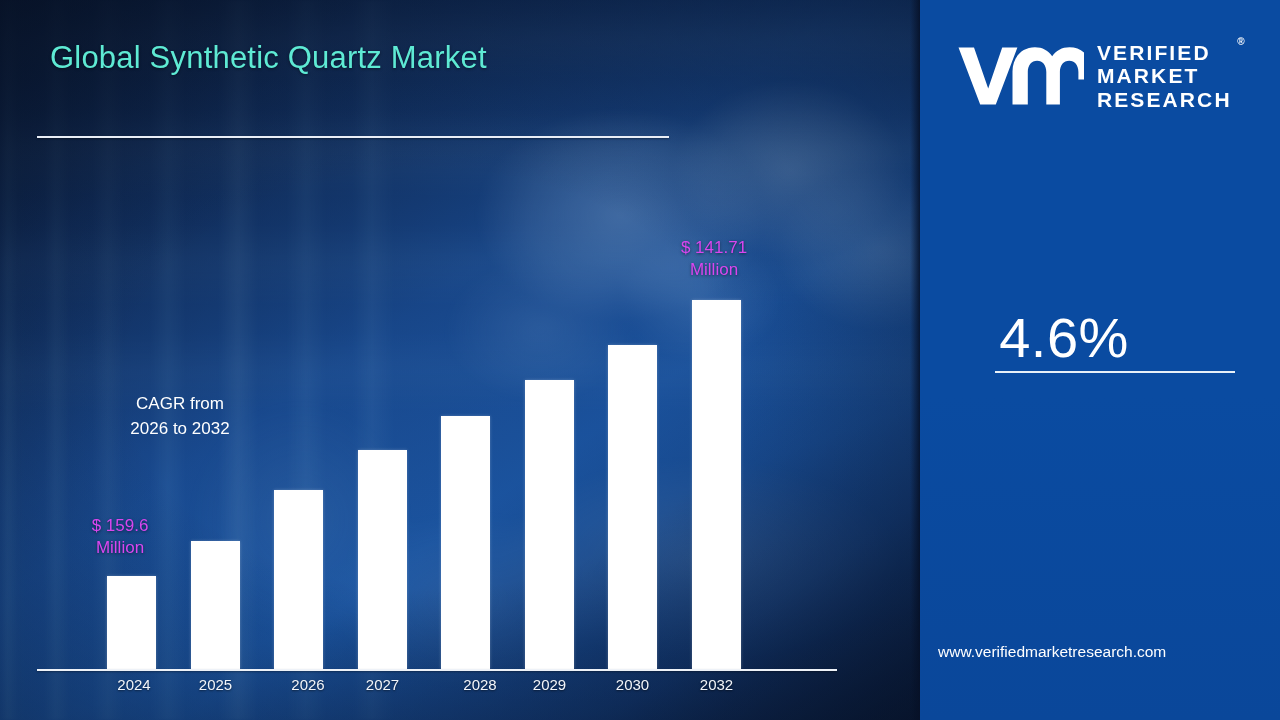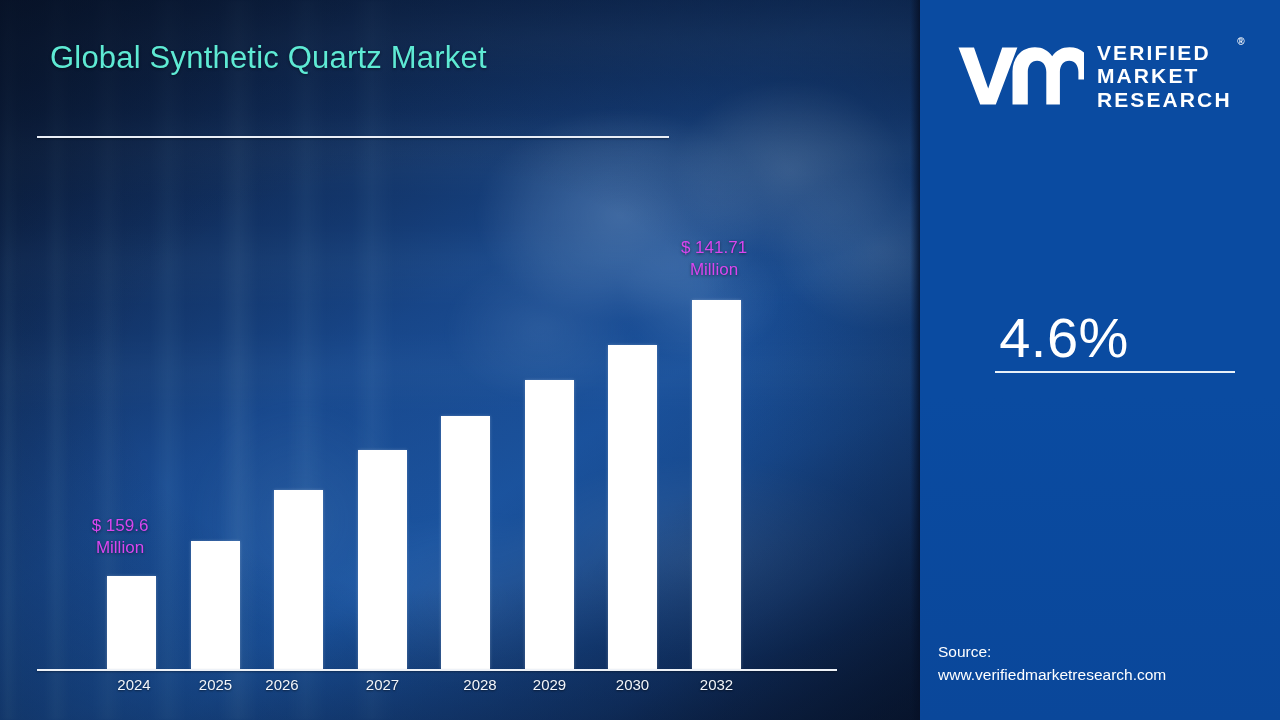--- a/index.html
+++ b/index.html
@@ -197,21 +197,21 @@
         <div class="bar" style="left: 274px; width: 49px; height: 179px;"></div>
         <div class="bar" style="left: 358px; width: 49px; height: 219px;"></div>
         <div class="bar" style="left: 441px; width: 49px; height: 253px;"></div>
         <div class="bar" style="left: 525px; width: 49px; height: 289px;"></div>
         <div class="bar" style="left: 608px; width: 49px; height: 324px;"></div>
         <div class="bar" style="left: 692px; width: 49px; height: 369px;"></div>
       </div>
     <div id="xlabels-layer">
         <div class="xlabel" style="left: 94px; width: 80px;">2024</div>
         <div class="xlabel" style="left: 175.5px; width: 80px;">2025</div>
-        <div class="xlabel" style="left: 242px; width: 80px;">2026</div>
+        <div class="xlabel" style="left: 268px; width: 80px;">2026</div>
         <div class="xlabel" style="left: 342.5px; width: 80px;">2027</div>
         <div class="xlabel" style="left: 440px; width: 80px;">2028</div>
         <div class="xlabel" style="left: 509.5px; width: 80px;">2029</div>
         <div class="xlabel" style="left: 592.5px; width: 80px;">2030</div>
         <div class="xlabel" style="left: 676.5px; width: 80px;">2032</div>
       </div>
     <div id="axis-line"></div>
 
     <div id="callout-first" class="bar-callout">
       <div>$ 159.6</div>
@@ -236,19 +236,22 @@
         <div>RESEARCH</div>
         <span id="reg-mark">®</span>
       </div>
     </div>
 
     <div id="cagr-value">4.6%</div>
   </div>
 
   <div id="cagr-rule"></div>
 
+  <div id="cagr-caption">
+    <div>CAGR from</div>
+    <div>2026 to 2032</div>
+  </div>
 
   <div id="source">
-    <div>Source:</div>
     <div>www.verifiedmarketresearch.com</div>
   </div>
 
 </div>
 
 </body></html>

